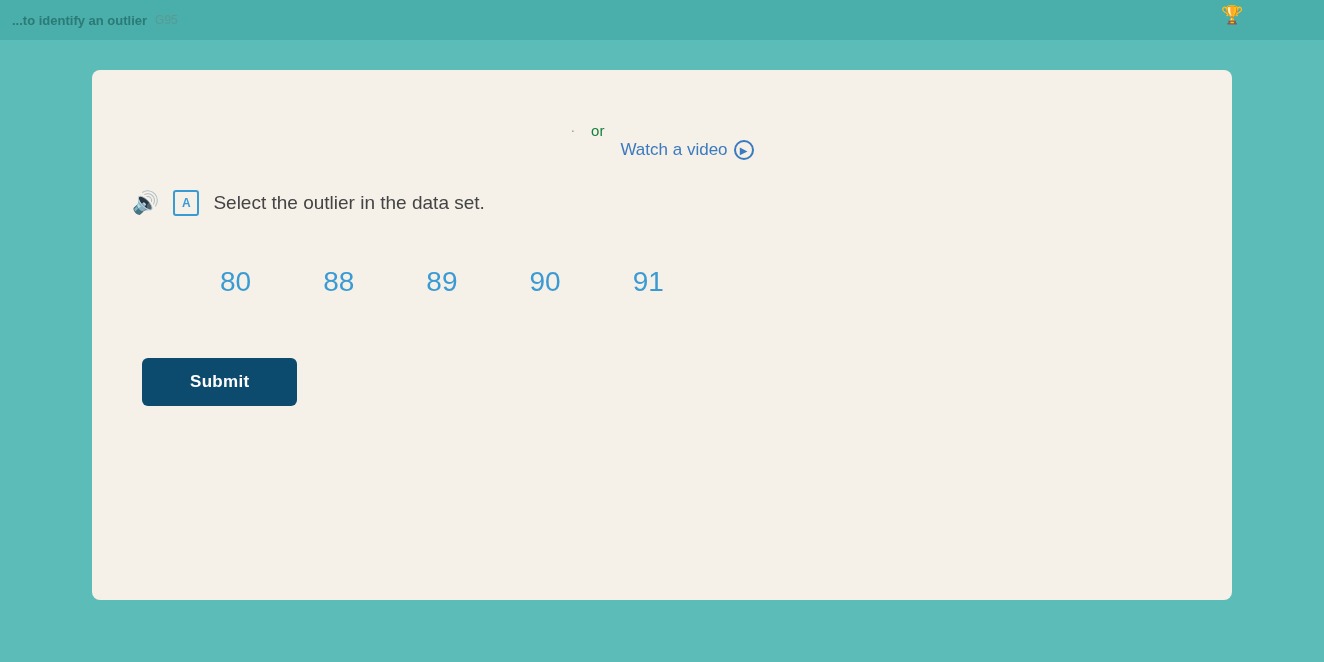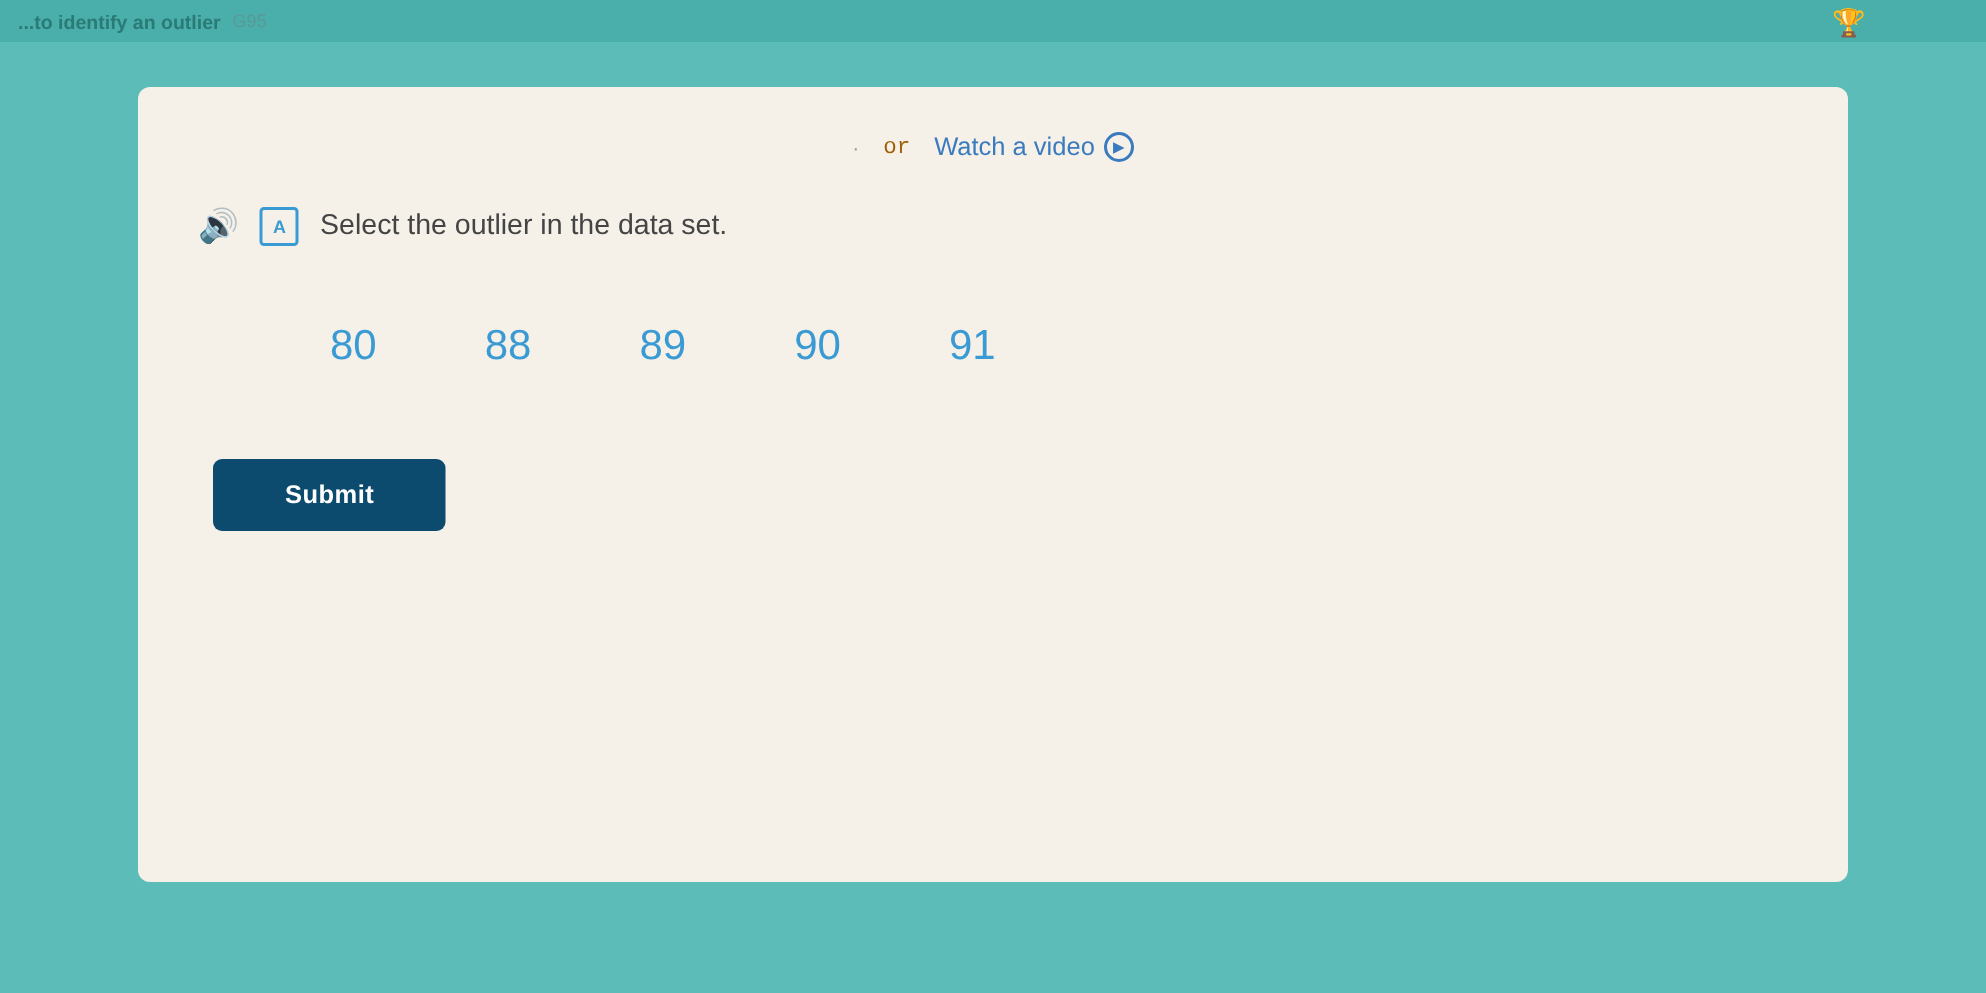--- a/index.html
+++ b/index.html
@@ -8,21 +8,21 @@
       width: 1324px;
       height: 662px;
       background-color: #5bbcb8;
       font-family: Arial, sans-serif;
       overflow: hidden;
       position: relative;
     }
 
     .top-bar {
       width: 100%;
-      height: 28px;
+      height: 40px;
       background-color: #4aaeaa;
       display: flex;
       align-items: center;
       padding: 0 12px;
       position: relative;
     }
 
     .top-bar-text {
       color: #2a7a76;
       font-size: 13px;
@@ -76,34 +76,34 @@
       gap: 6px;
       text-decoration: none;
     }
 
     .learn-link .chevron {
       font-size: 14px;
       color: #3a7abf;
     }
 
     .or-text {
-      color: #a16207;
+      color: #15803d;
       font-size: 15px;
-      font-family: Liberation Mono, monospace;
     }
 
     .watch-link {
       color: #3a7abf;
       font-size: 17px;
       font-weight: 500;
       cursor: pointer;
       display: flex;
       align-items: flex-start;
       gap: 6px;
       text-decoration: none;
+      margin-top: 40px;
     }
 
     .play-circle {
       display: inline-flex;
       align-items: center;
       justify-content: center;
       width: 20px;
       height: 20px;
       border: 2px solid #3a7abf;
       border-radius: 50%;

